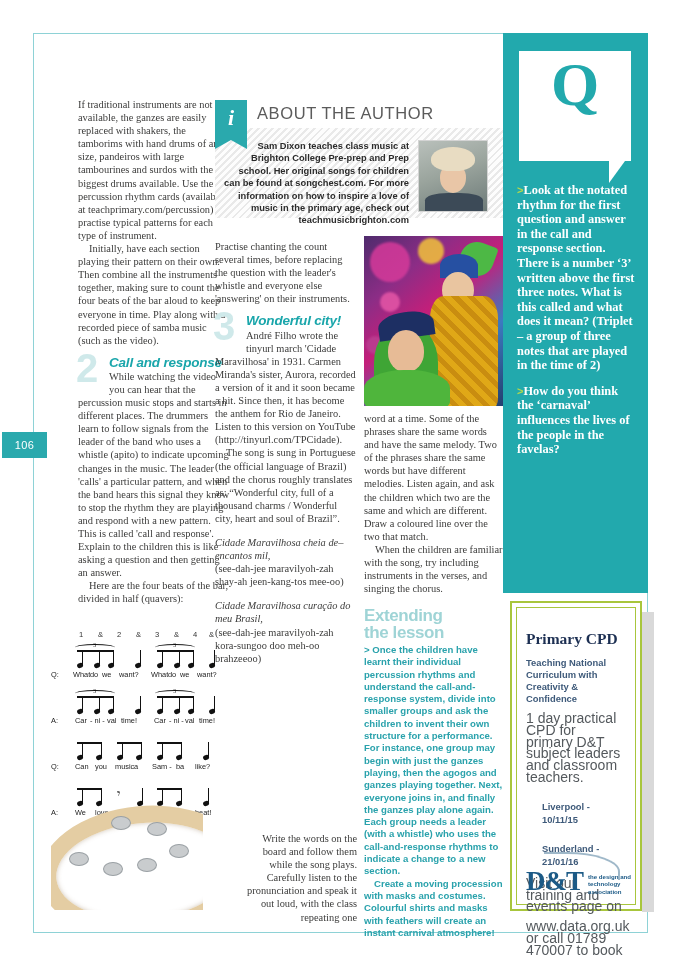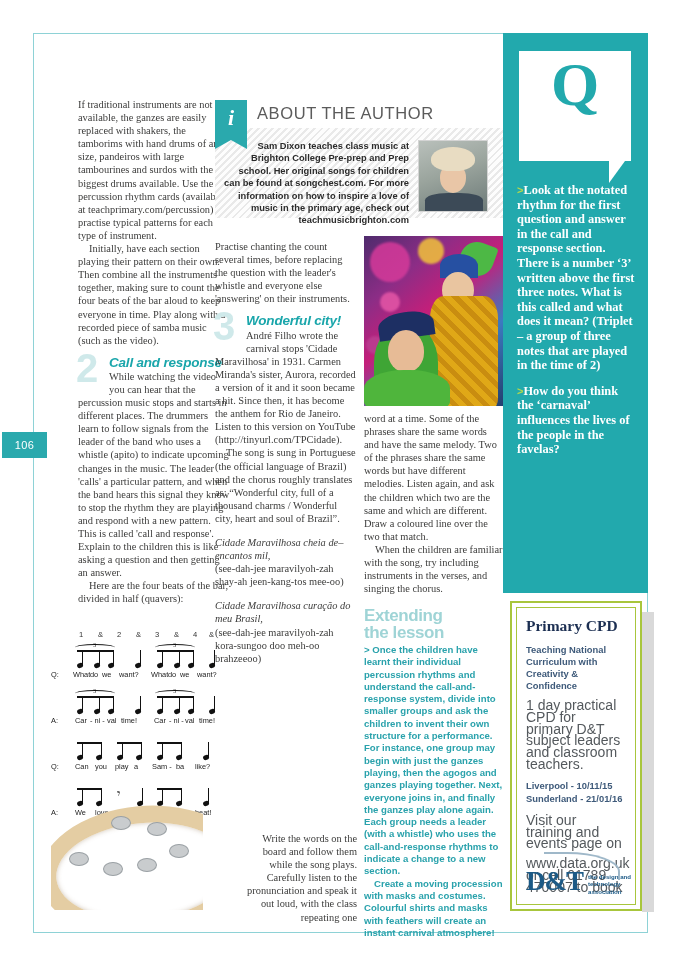--- a/index.html
+++ b/index.html
@@ -233,37 +233,37 @@
   .qlist p{margin:0 0 11px 0;}
   .qlist .arr{color:#b5d84a;font-family:"Liberation Sans",sans-serif;font-size:11px;}
 
   
   .ad{
     position:absolute;left:510px;top:601px;width:132px;height:310px;
     background:#ffffff;border:2px solid #a8c63c;box-sizing:border-box;
   }
   .ad .inner{
     position:absolute;left:4px;top:4px;right:4px;bottom:4px;
-    border:1px solid #a8c63c;padding:9px 9px 0 9px;box-sizing:border-box;
+    border:1px solid #a8c63c;padding:22px 9px 0 9px;box-sizing:border-box;
   }
   .ad h2{
     margin:0 0 9px 0;font-family:"Liberation Serif",serif;
     font-size:15.5px;font-weight:bold;color:#1c2f52;
   }
   .ad .sub{
     font-family:"Liberation Sans",sans-serif;font-size:9.4px;
     line-height:12px;font-weight:bold;color:#3e5a7a;margin:0 0 8px 0;
   }
   .ad .txt{
     font-family:"Liberation Sans",sans-serif;font-size:14px;
     line-height:11.8px;color:#54595d;margin:0 0 8px 0;
   }
   .ad .date{
     font-family:"Liberation Sans",sans-serif;font-size:9.4px;
-    line-height:13px;font-weight:bold;color:#3e5a7a;margin:0;
+    line-height:13px;font-weight:bold;color:#3e5a7a;margin:16px;
   }
   .ad .logo{
     position:absolute;left:9px;bottom:7px;width:108px;height:42px;
   }
   .ad .logo .dt{
     position:absolute;left:0;bottom:0;
     font-family:"Liberation Serif",serif;font-weight:bold;
     font-size:27px;color:#1c5a86;letter-spacing:-1px;
   }
   .ad .logo .tag{
@@ -481,21 +481,21 @@
       <div class="note" style="left:125px;top:8px;">
           <div class="stem"></div>
           <div class="head"></div>
         </div>
       <div class="note" style="left:152px;top:8px;">
           <div class="stem"></div>
           <div class="head"></div>
         </div>
       <span class="syl" style="left:24px;top:28px;">Can</span>
       <span class="syl" style="left:44px;top:28px;">you</span>
-      <span class="syl" style="left:64px;top:28px;">play</span>
+      <span class="syl" style="left:64px;top:28px;">music</span>
       <span class="syl" style="left:83px;top:28px;">a</span>
       <span class="syl" style="left:101px;top:28px;">Sam -</span>
       <span class="syl" style="left:125px;top:28px;">ba</span>
       <span class="syl" style="left:144px;top:28px;">like?</span>
     </div>
 
     <div class="sysrow">
       <div class="lbl">A:</div>
       <div class="beam" style="left:26px;top:8px;width:24px;"></div>
       <div class="note" style="left:26px;top:8px;">
@@ -559,21 +559,21 @@
   </div>
 
   <div class="col col2">
     <p>Practise chanting the count several times, before replacing the question with the leader's whistle and everyone else 'answering' on their instruments.</p>
 
     <div class="step">
       <div class="stepnum">3</div>
       <div class="stephead">Wonderful city!</div>
       <div class="stepbody">
         <div class="l1">André Filho wrote the</div>
-        <div class="l2">carnival stops 'Cidade</div>
+        <div class="l2">tinyurl march 'Cidade</div>
         <p>Maravilhosa' in 1931. Carmen Miranda's sister, Aurora, recorded a version of it and it soon became a hit. Since then, it has become the anthem for Rio de Janeiro. Listen to this version on YouTube (http://tinyurl.com/TPCidade).</p>
       </div>
     </div>
 
     <p class="ind" style="margin-top:0;">The song is sung in Portuguese (the official language of Brazil) and the chorus roughly translates as: “Wonderful city, full of a thousand charms / Wonderful city, heart and soul of Brazil”.</p>
 
     <div class="lyric">
       <p class="pt">Cidade Maravilhosa cheia de–encantos mil,</p>
       <p class="ph">(see-dah-jee maravilyoh-zah shay-ah jeen-kang-tos mee-oo)</p>
     </div>

